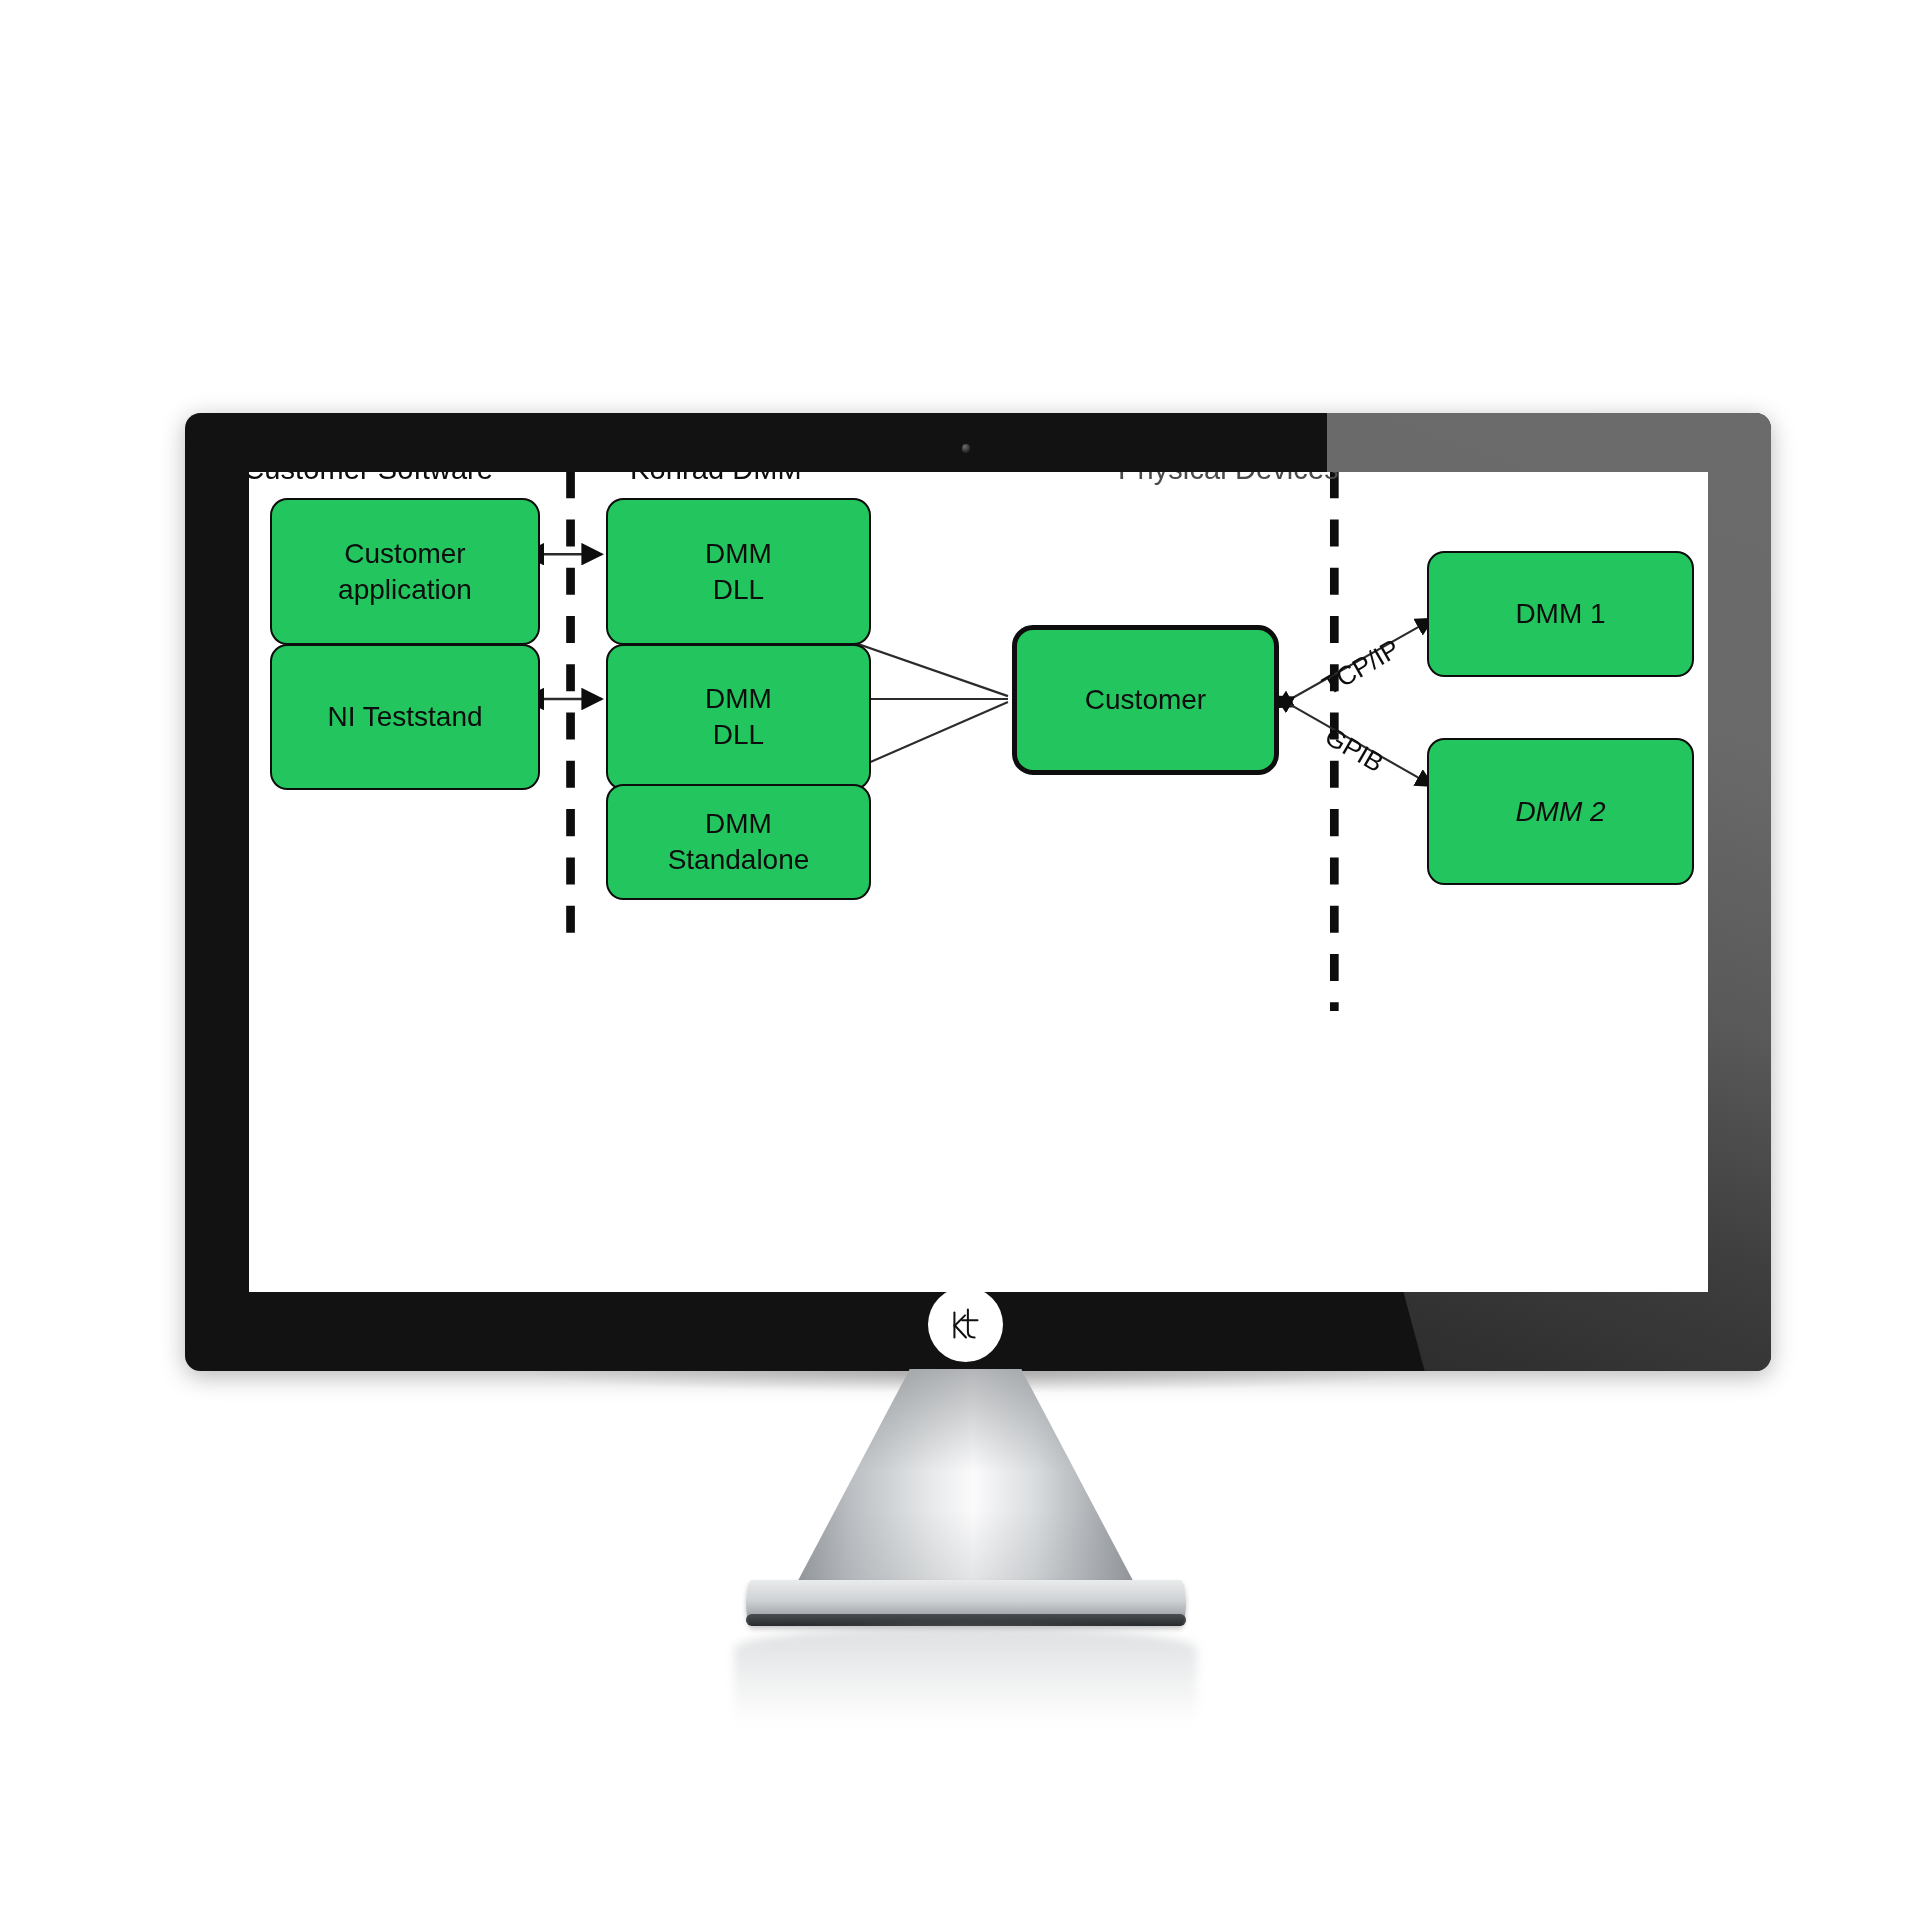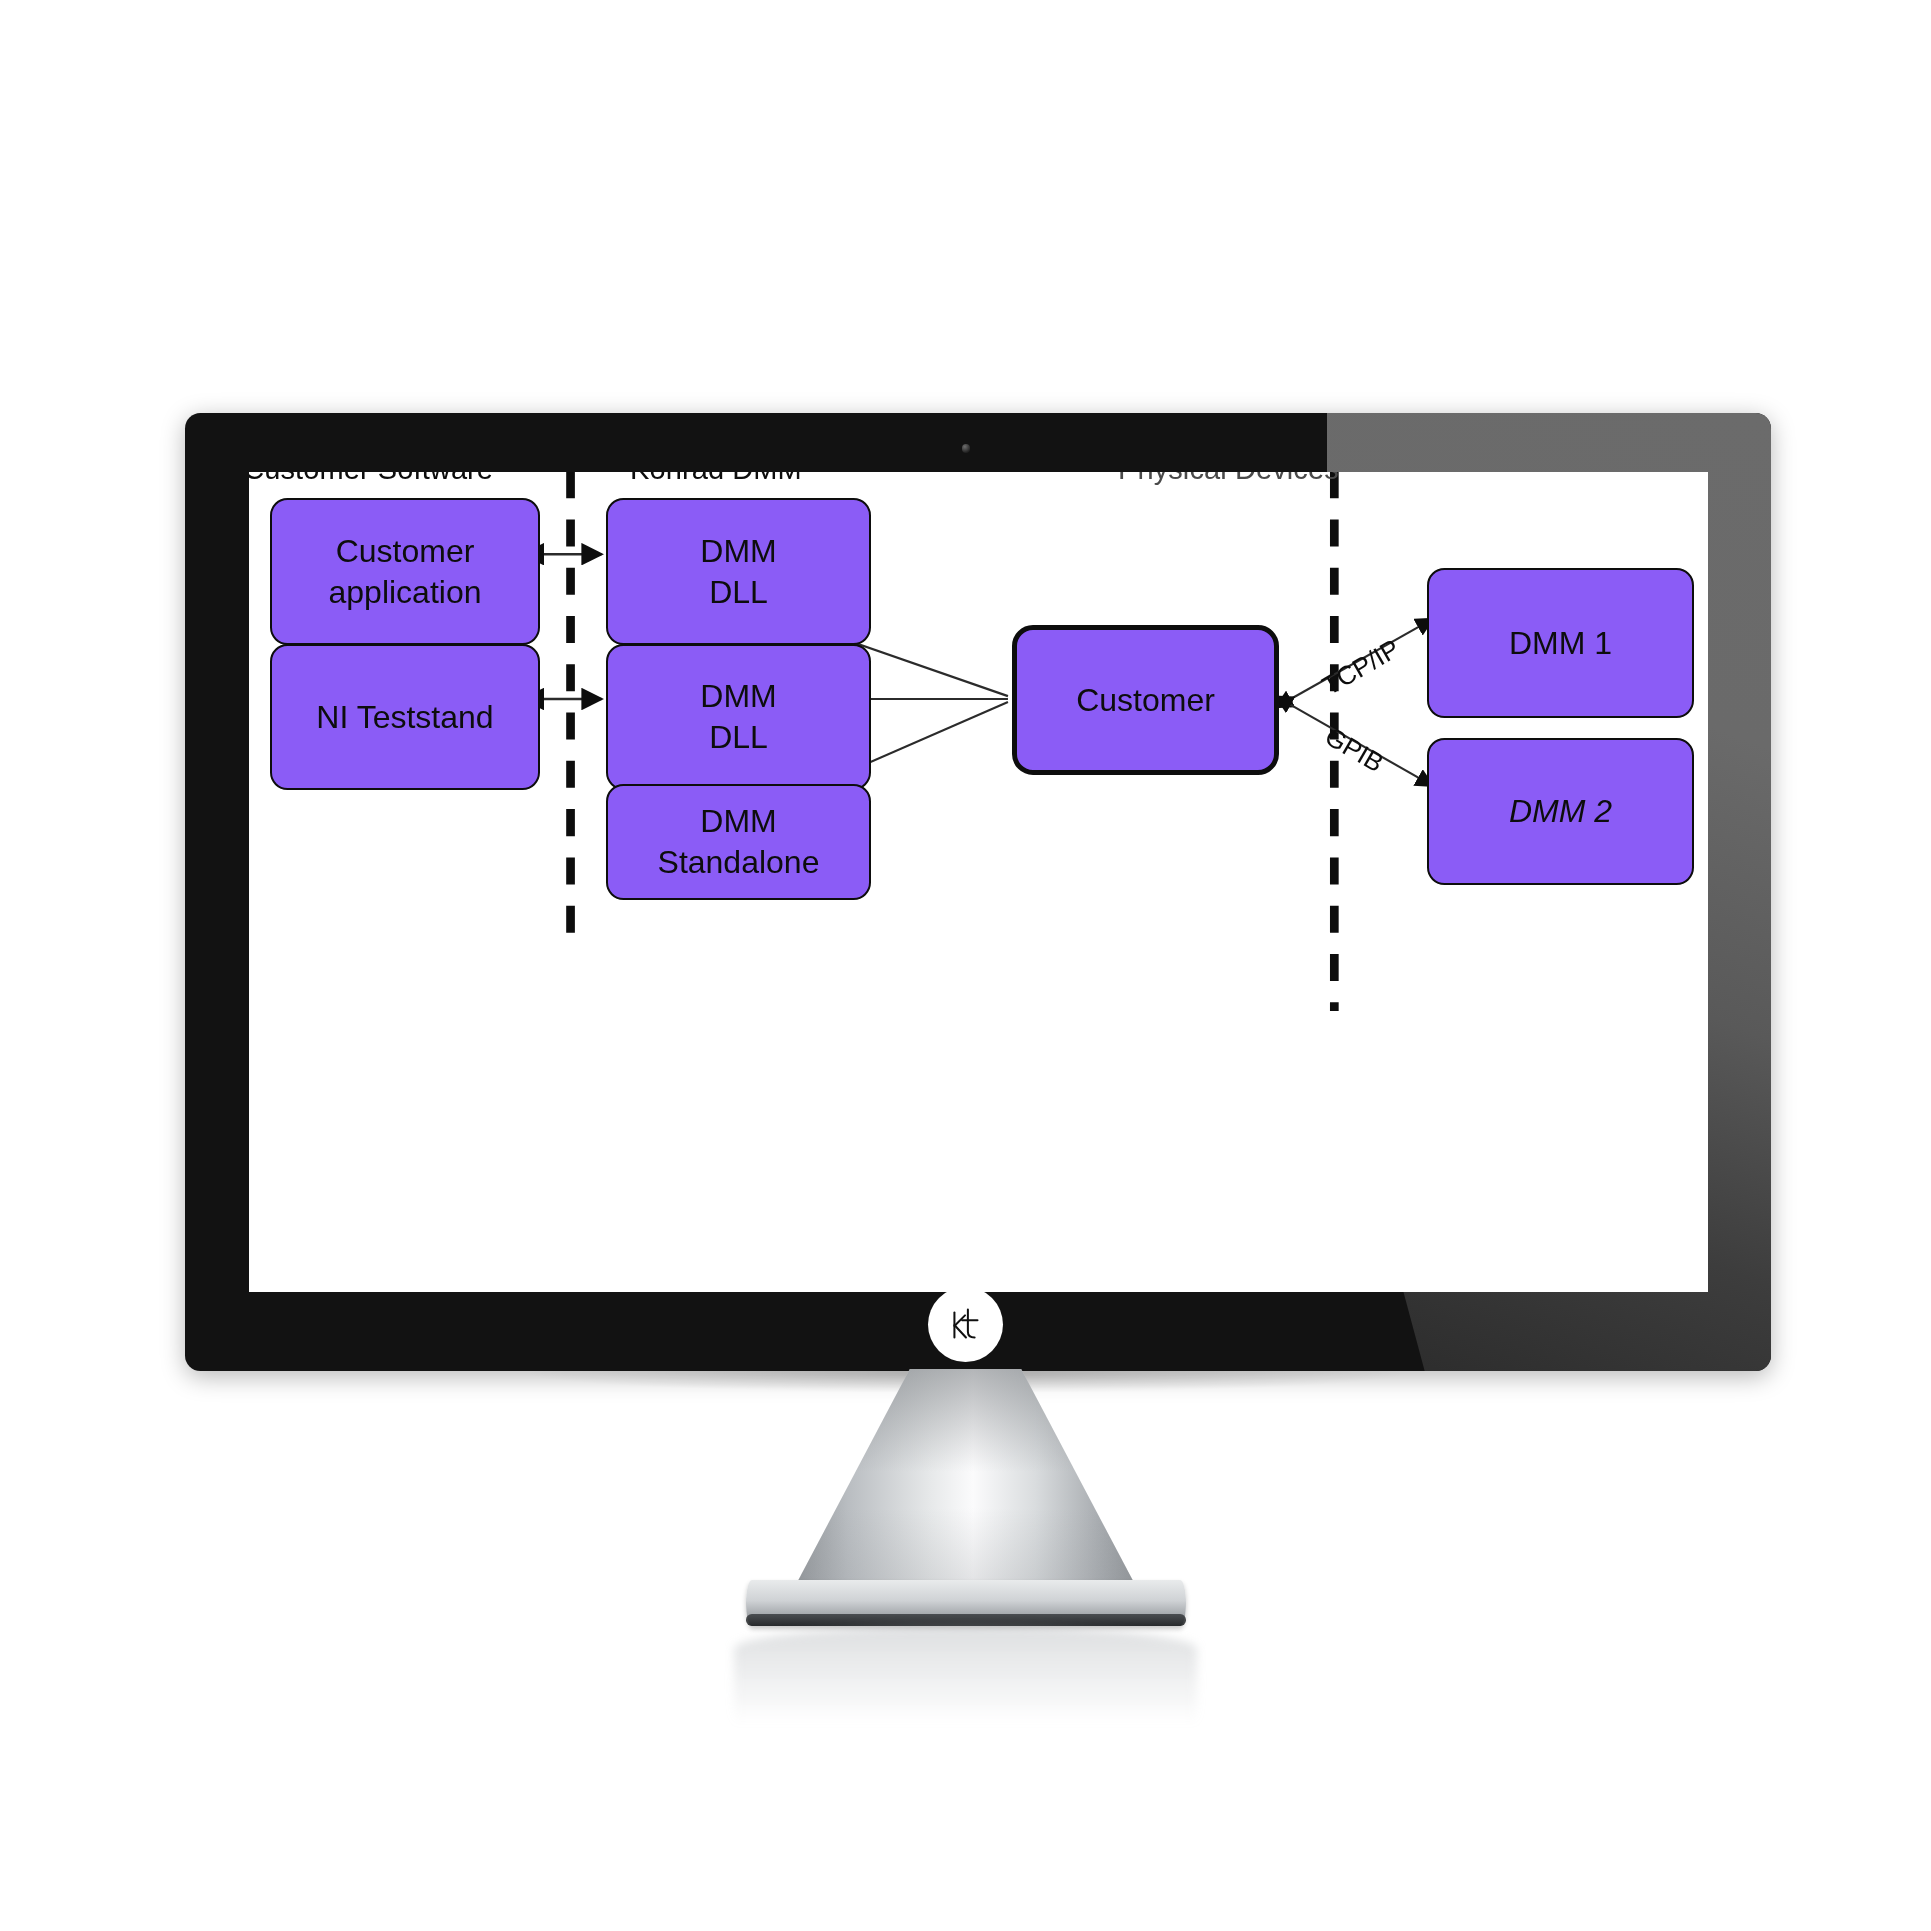--- a/index.html
+++ b/index.html
@@ -81,23 +81,23 @@
   .dg-svg{position:absolute;left:0;top:0;width:1459px;height:820px;}
 
   .lane-label{
     position:absolute;font-size:29px;color:#0d0d0d;white-space:nowrap;
     letter-spacing:0.1px;
   }
   .lane-label.muted{color:#4a4a4a;}
 
   .node{
     position:absolute;box-sizing:border-box;
-    border:2.1px solid #0d0d0d;border-radius:17.4px;background:#8b5cf6;
+    border:2.1px solid #0d0d0d;border-radius:17.4px;background:#22c55e;
     display:flex;align-items:center;justify-content:center;text-align:center;
-    font-size:32px;color:#0d0d0d;line-height:1.28;
+    font-size:28px;color:#0d0d0d;line-height:1.28;
     padding:0 9.7px;
   }
   .node.emph{border-width:5.8px;border-radius:21px;}
 
   .edge-label{
     position:absolute;font-size:26px;color:#0d0d0d;white-space:nowrap;
     transform-origin:left top;
   }
 </style>
 </head>
@@ -168,21 +168,21 @@
       </div>
 
       <div class="node" style="left:357px;top:312px;width:265px;height:116px;">
         <span>DMM<br>Standalone</span>
       </div>
 
       <div class="node emph" style="left:763px;top:153px;width:267px;height:150px;">
         <span>Customer</span>
       </div>
 
-      <div class="node" style="left:1178px;top:96px;width:267px;height:150px;">
+      <div class="node" style="left:1178px;top:79px;width:267px;height:126px;">
         <span>DMM 1</span>
       </div>
 
       <div class="node" style="left:1178px;top:266px;width:267px;height:147px;font-style:italic;">
         <span>DMM 2</span>
       </div>
 
       <div class="edge-label" style="left:1068px;top:203px;transform:rotate(-30deg);">TCP/IP</div>
       <div class="edge-label" style="left:1086px;top:249px;transform:rotate(30deg);">GPIB</div>
 

